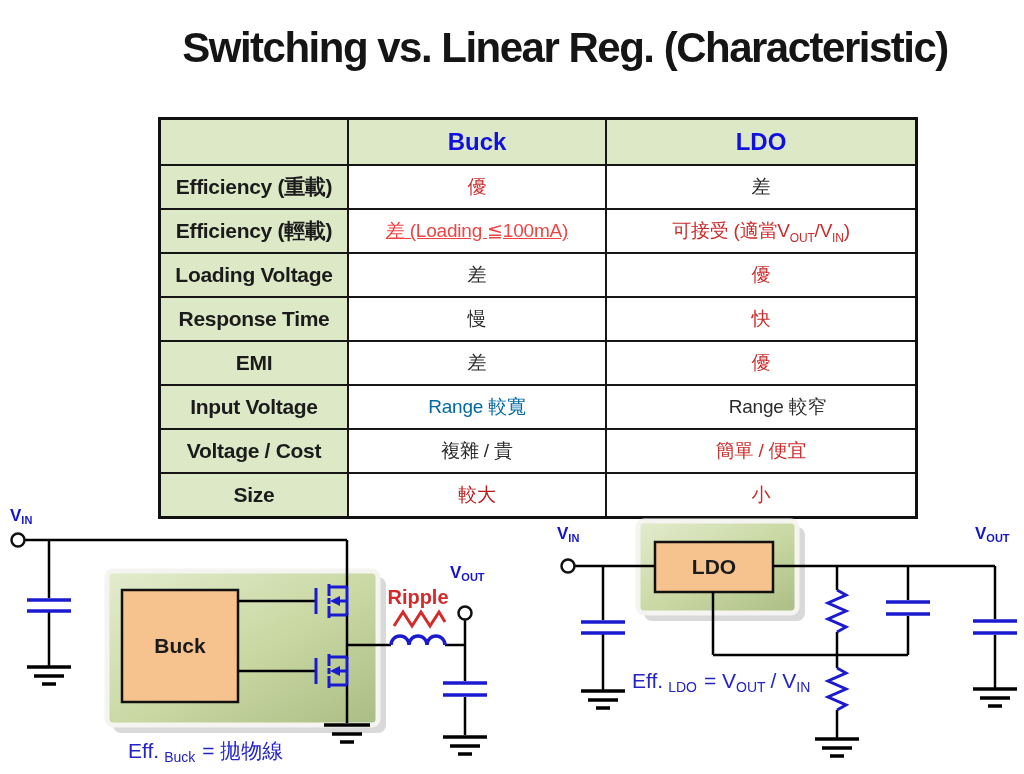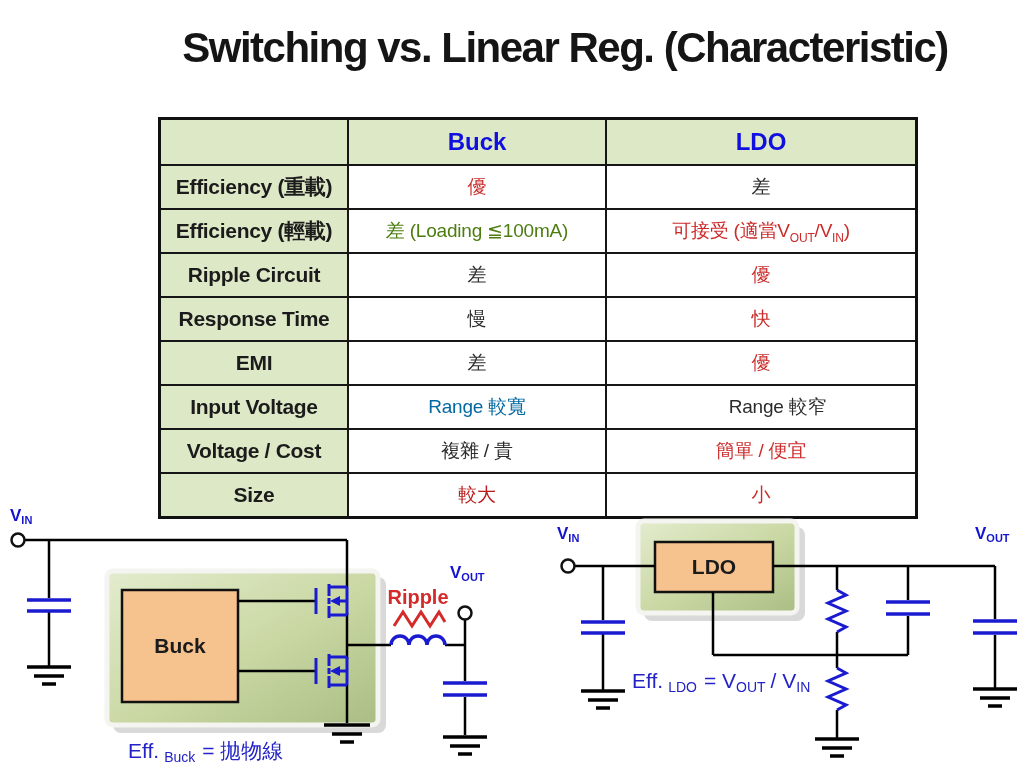--- a/index.html
+++ b/index.html
@@ -54,25 +54,25 @@
     </tr>
   </thead>
   <tbody>
     <tr>
       <td class="rowlabel">Efficiency (重載)</td>
       <td class="val c-buck" style="color: rgb(204, 43, 43);">優</td>
       <td class="val c-ldo" style="color: rgb(43, 43, 43);">差</td>
     </tr>
     <tr>
       <td class="rowlabel">Efficiency (輕載)</td>
-      <td class="val c-buck" style="color: #4d7c0f;">差 (Loading ≦100mA)</td>
+      <td class="val c-buck" style="color: #ef4444; text-decoration: underline;">差 (Loading ≦100mA)</td>
       <td class="val c-ldo" style="color: rgb(204, 43, 43);"><span>可接受 (適當V</span><span class="subtxt">OUT</span><span>/V</span><span class="subtxt">IN</span><span>)</span></td>
     </tr>
     <tr>
-      <td class="rowlabel">Ripple Circuit</td>
+      <td class="rowlabel">Loading Voltage</td>
       <td class="val c-buck" style="color: rgb(43, 43, 43);">差</td>
       <td class="val c-ldo" style="color: rgb(204, 43, 43);">優</td>
     </tr>
     <tr>
       <td class="rowlabel">Response Time</td>
       <td class="val c-buck" style="color: rgb(43, 43, 43);">慢</td>
       <td class="val c-ldo" style="color: rgb(204, 43, 43);">快</td>
     </tr>
     <tr>
       <td class="rowlabel">EMI</td>

